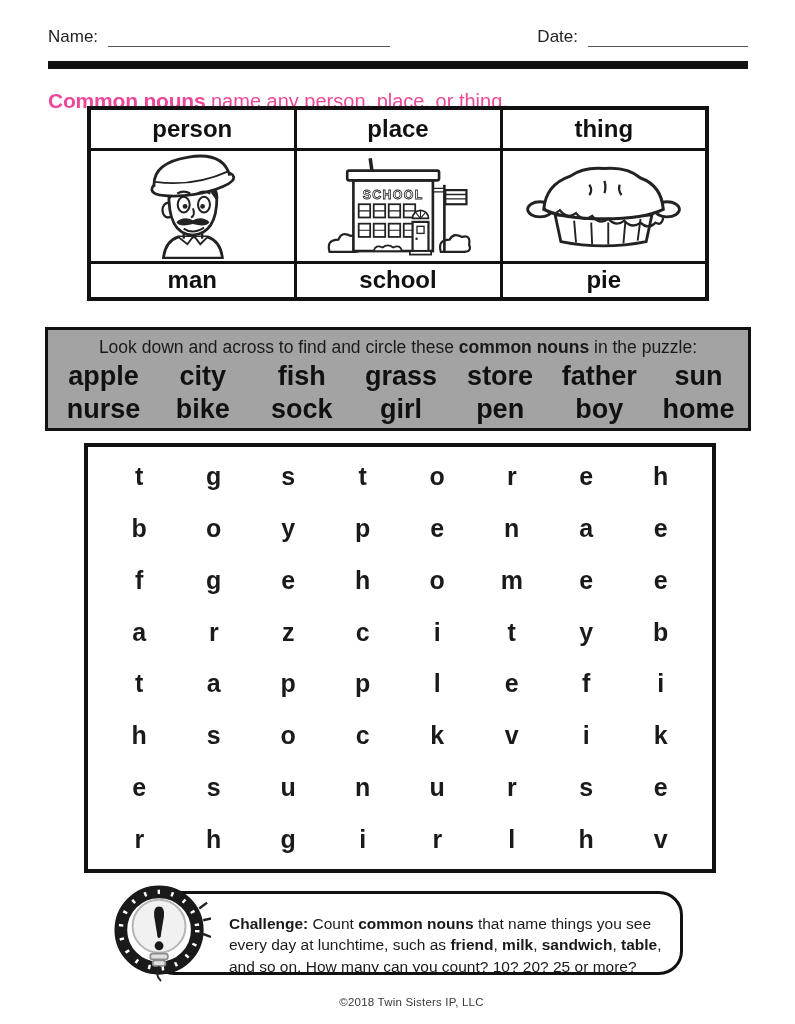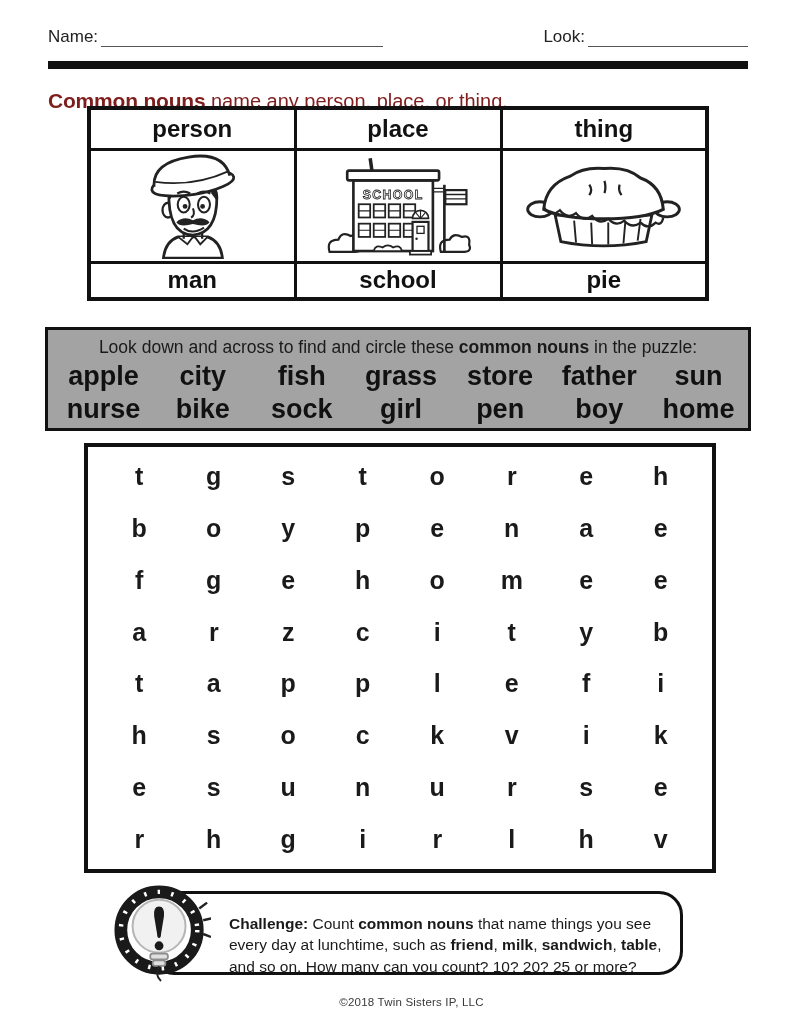--- a/index.html
+++ b/index.html
@@ -1,30 +1,30 @@
 <!DOCTYPE html>
 <html><head>
 <meta charset="utf-8">
 <style>
   * { box-sizing: border-box; margin: 0; padding: 0; }
   html, body { width: 795px; height: 1024px; background: #fff; }
   body { font-family: "Liberation Sans", sans-serif; color: #111; position: relative; overflow: hidden; }
   .page { position: absolute; inset: 0; background: #fff; }
 
   
-  .name-row { position: absolute; top: 27px; left: 48px; width: 700px; display: flex; align-items: flex-end; font-size: 17px; color: #222; }
+  .name-row { position: absolute; top: 27px; left: 48px; width: 700px; display: flex; align-items: flex-end; font-size: 17px; color: #222; gap: 7px; }
   .write-line { display: inline-block; border-bottom: 1.6px solid #555; height: 17px; margin-left: 3px; }
   .line-name { width: 282px; }
   .line-date { width: 160px; }
   .hdr-spacer { flex: 1; }
 
   .rule { position: absolute; top: 61px; left: 48px; width: 700px; height: 8px; background: #111; }
 
   
-  .intro { position: absolute; top: 89px; left: 48px; font-size: 20px; color: #7f1d1d; white-space: nowrap; }
+  .intro { position: absolute; top: 89px; left: 48px; font-size: 20px; color: #ec4899; white-space: nowrap; }
   .intro .b { font-weight: 700; font-size: 21px; letter-spacing: -0.2px; }
 
   
   .noun-table { position: absolute; top: 106px; left: 87px; width: 622px; border-collapse: collapse; table-layout: fixed; border: 4px solid #111; }
   .noun-table td { border: 3px solid #111; text-align: center; vertical-align: middle; background: #fff; }
   .noun-table .hdr td { height: 41px; font-size: 24px; font-weight: 700; }
   .noun-table .pic td { height: 112px; padding: 2px; }
   .noun-table .lbl td { height: 37px; font-size: 24px; font-weight: 700; }
   .clip { display: block; margin: 0 auto; }
 
@@ -49,21 +49,21 @@
 </style>
 </head>
 <body>
 
 <div class="page">
 
   <div class="name-row">
     <span>Name:</span>
     <span class="write-line line-name"></span>
     <span class="hdr-spacer"></span>
-    <span>Look:</span>
+    <span>Date:</span>
     <span class="write-line line-date"></span>
   </div>
 
   <div class="rule"></div>
 
   <div class="intro">
     <span class="b">Common nouns</span><span> name any person, place, or thing.</span>
   </div>
 
   <table class="noun-table">

